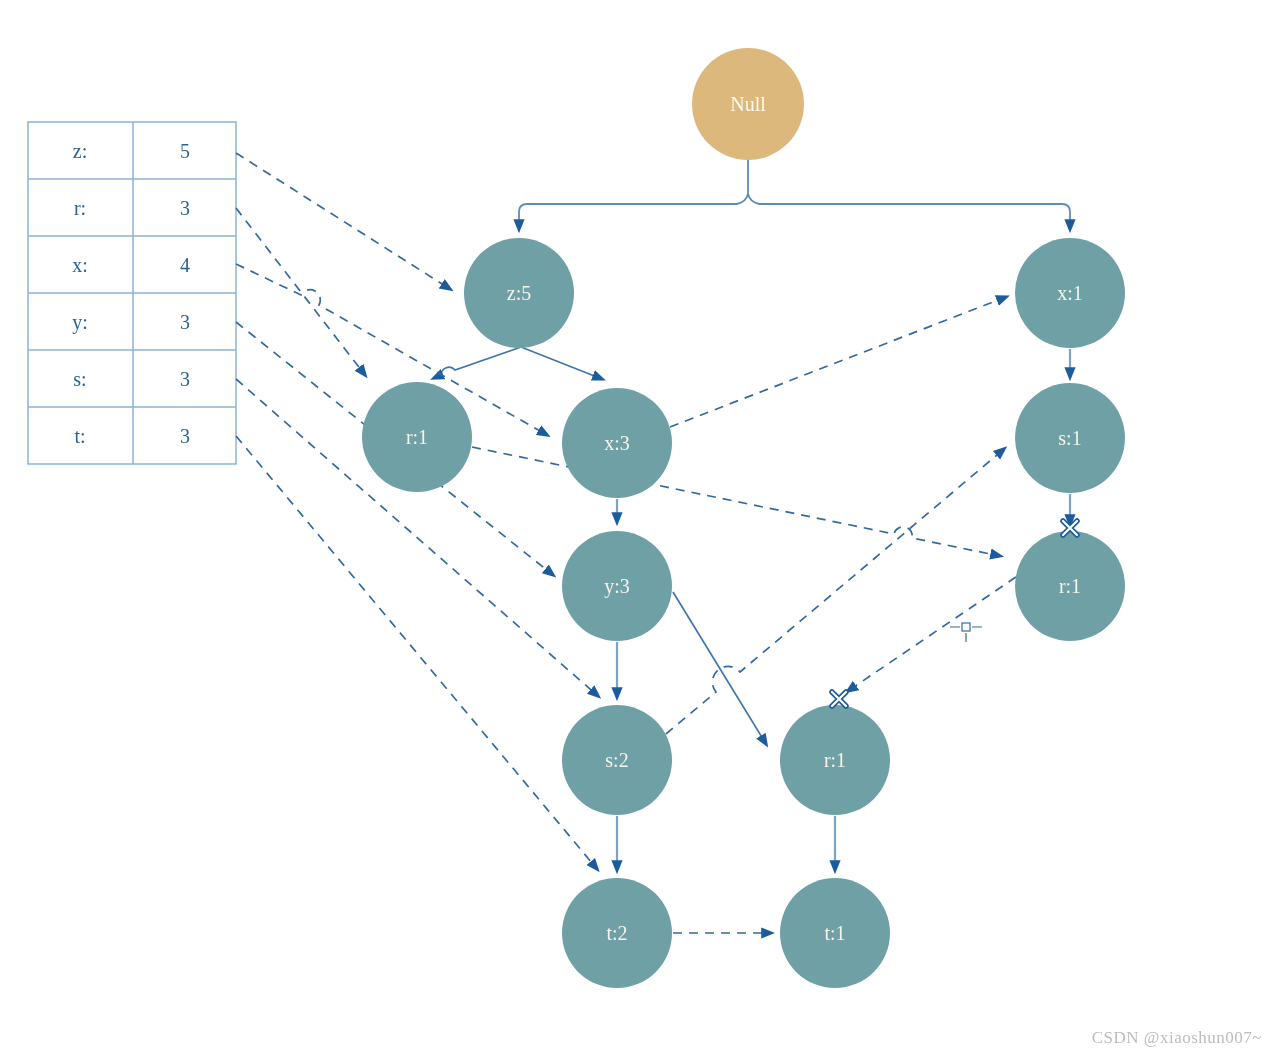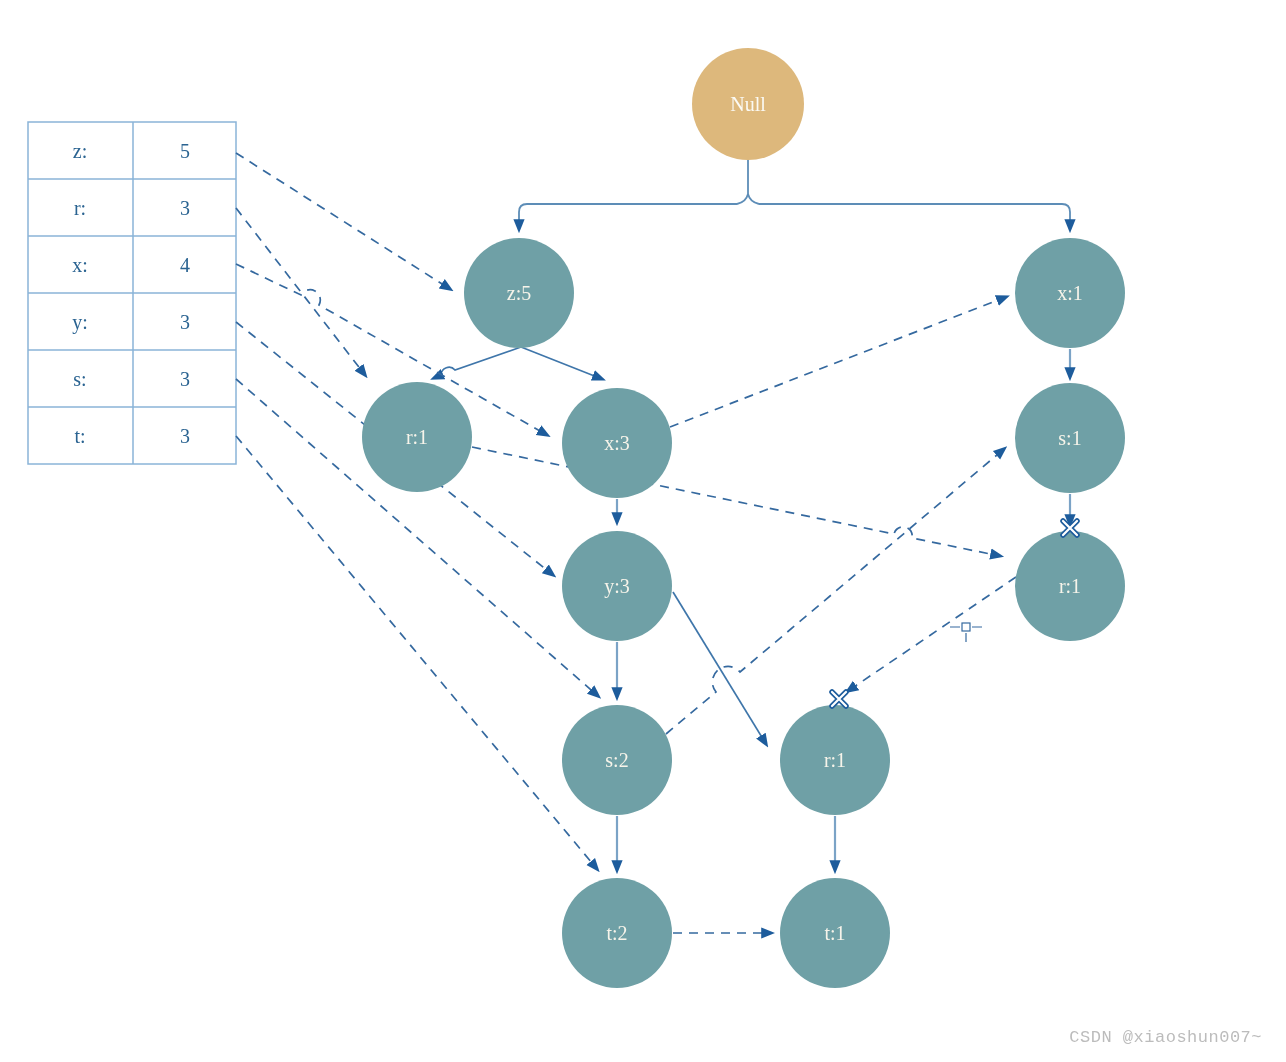--- a/index.html
+++ b/index.html
@@ -16,21 +16,21 @@
   .node-label{fill:#f7f4ea;font-size:20px;font-family:"Liberation Serif",serif;}
   .root-label{fill:#fbfaf4;font-size:20px;font-family:"Liberation Serif",serif;}
   .connector{stroke:#5d8db7;stroke-width:1.8;fill:none;}
   .edge{stroke:#3f76aa;stroke-width:1.7;fill:none;}
   .edge-light{stroke:#7ba3c6;stroke-width:2.2;fill:none;}
   .hlink{stroke:#35699f;stroke-width:1.7;fill:none;stroke-dasharray:9 7;}
   .xmark-under{stroke:#1d5c9c;stroke-width:5.5;stroke-linecap:round;}
   .xmark-over{stroke:#ffffff;stroke-width:2.2;stroke-linecap:round;}
   .watermark{
     position:absolute;right:24px;top:1028px;
-    font-family:Liberation Mono, monospace;
+    font-family:Liberation Serif, serif;
     font-size:17px;color:#bcbcbc;letter-spacing:0.5px;
   }
 </style>
 </head>
 <body>
 
 <div class="stage">
   <svg width="1286" height="1062" viewBox="0 0 1286 1062">
     <defs>
       <marker id="arrow" viewBox="0 0 10 10" refX="7" refY="5" markerWidth="14" markerHeight="14" markerUnits="userSpaceOnUse" orient="auto-start-reverse">

